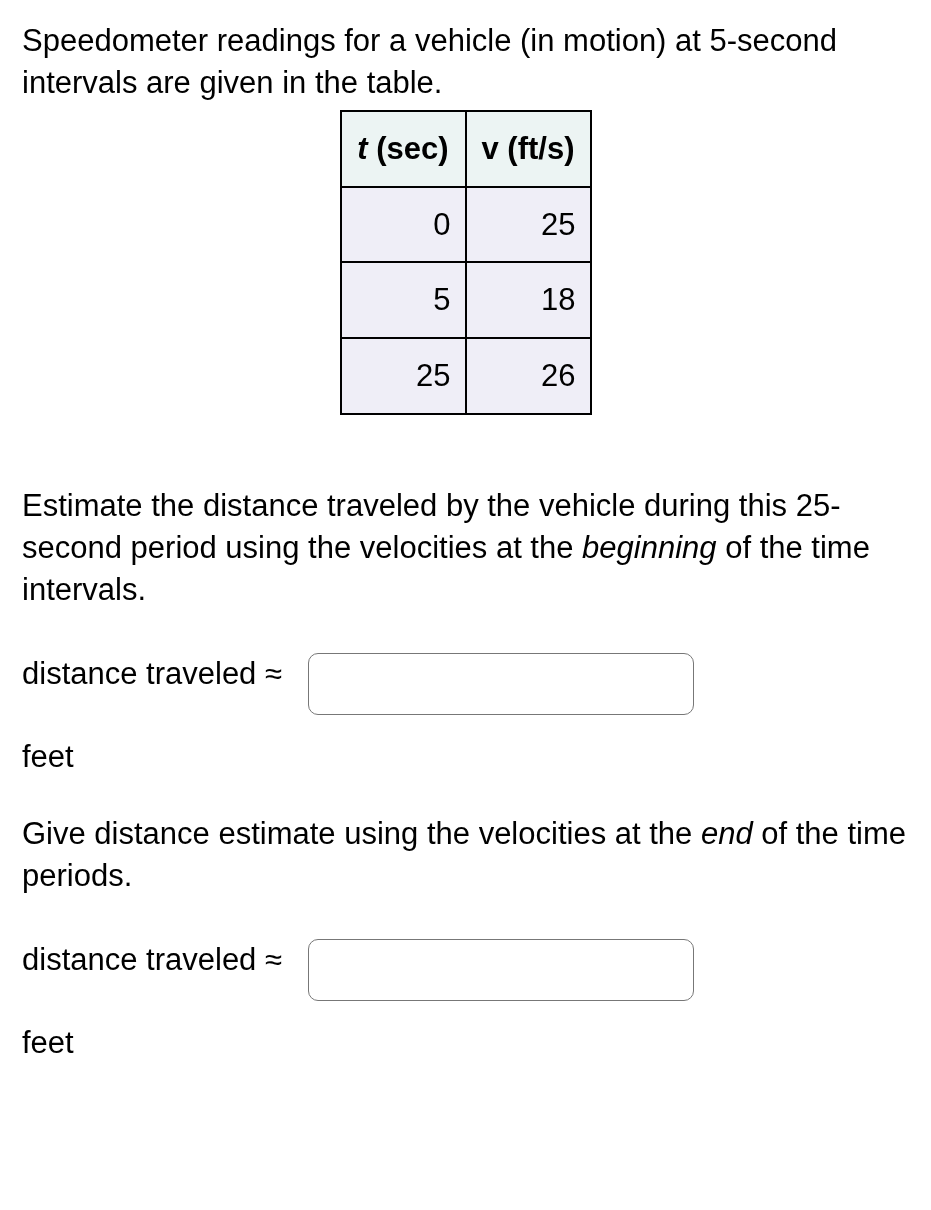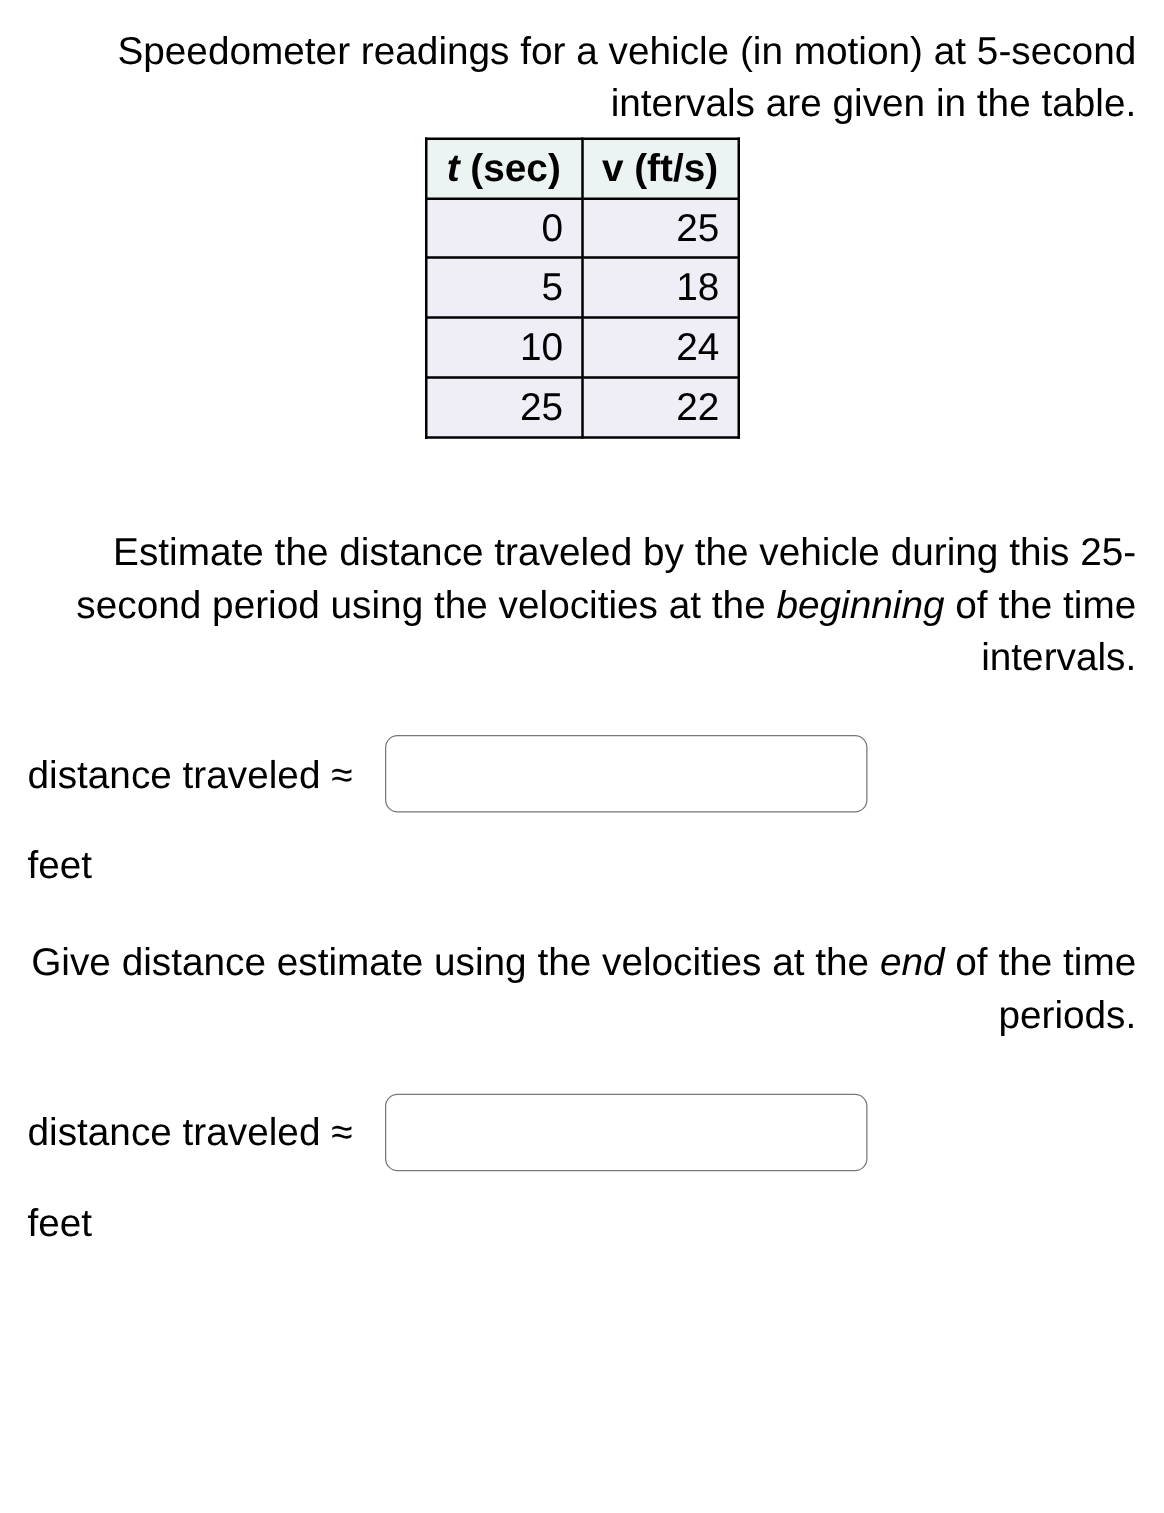--- a/index.html
+++ b/index.html
@@ -10,53 +10,52 @@
       padding: 20px 22px;
       background: #fff;
       line-height: 1.35;
     }
     table {
       border-collapse: collapse;
       margin: 6px auto 0 auto;
     }
     th, td {
       border: 2px solid #000;
-      padding: 2px 14px;
+      padding: 16px 14px;
       text-align: right;
       min-width: 95px;
       font-size: 31px;
     }
     th {
       background: #ecf4f3;
       font-weight: bold;
       text-align: center;
     }
     th .italic-var {
       font-style: italic;
     }
     td {
       background: #efeef7;
     }
     .para {
       margin: 0 0 6px 0;
-      text-align: right;
     }
     .q2 {
       margin-top: 70px;
     }
     .q3 {
       margin-top: 36px;
     }
     .answer-row {
       margin-top: 42px;
       display: block;
     }
     .answer-line {
       display: flex;
-      align-items: center;
+      align-items: flex-start;
       gap: 26px;
     }
     .unit-line {
       margin-top: 21px;
     }
     .approx {
       font-size: 31px;
       position: relative;
       display: inline-block;
       line-height: 1;
@@ -87,26 +86,22 @@
   <tbody>
     <tr>
       <td>0</td>
       <td>25</td>
     </tr>
     <tr>
       <td>5</td>
       <td>18</td>
     </tr>
     <tr>
-      <td>10</td>
-      <td>24</td>
-    </tr>
-    <tr>
       <td>25</td>
-      <td>22</td>
+      <td>26</td>
     </tr>
   </tbody>
 </table>
 
 <p class="para q2">
   <span>Estimate the distance traveled by the vehicle during this 25-second period using the velocities at the </span><span class="italic">beginning</span><span> of the time intervals.</span>
 </p>
 
 <div class="answer-row">
   <div class="answer-line">

